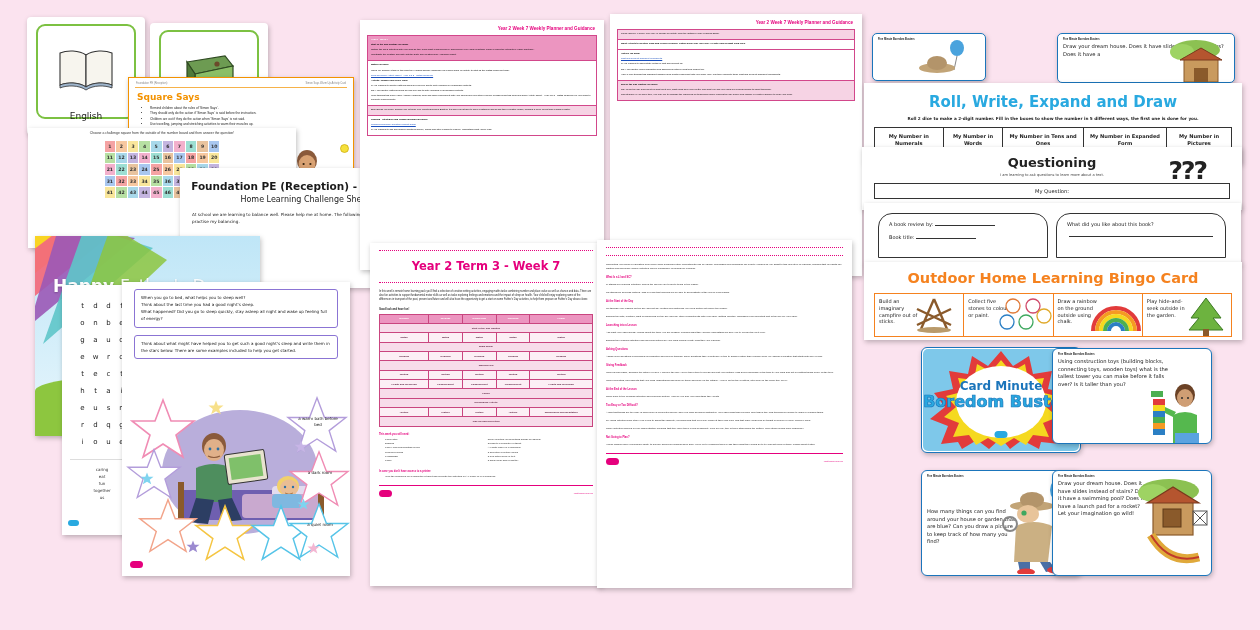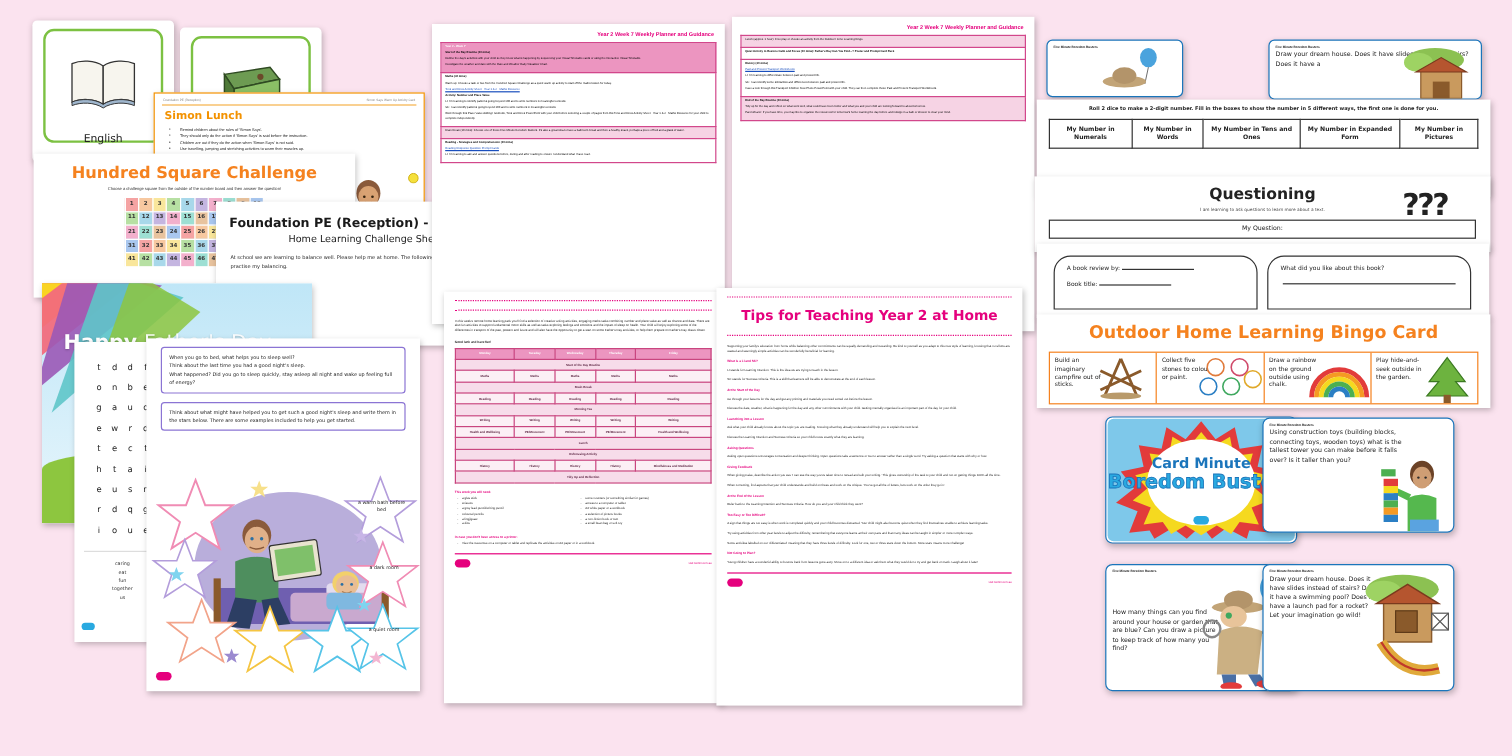--- a/index.html
+++ b/index.html
@@ -215,21 +215,21 @@
       <path d="M8 10 L16 22 L16 42 L8 30 Z" fill="#4f7a38" stroke="#2f4a22" stroke-width="1.2"></path>
       <circle cx="38" cy="12" r="2.6" fill="#6b4a2a"></circle>
     </svg>
     <div class="card-label">Reading</div>
   </div>
 
   <div class="sheet" id="simon">
     <div class="brand">Foundation PE (Reception)</div>
     <div class="meta">Simon Says Warm Up Activity Card</div>
     <div class="hdrline"></div>
-    <h3>Simon Lunch</h3>
+    <h3>Square Says</h3>
     <ul>
       <li>Remind children about the rules of 'Simon Says'.</li>
       <li>They should only do the action if 'Simon Says' is said before the instruction.</li>
       <li>Children are out if they do the action when 'Simon Says' is not said.</li>
       <li>Use travelling, jumping and stretching activities to warm their muscles up.</li>
       <li>The last child standing can be the leader and give the instructions.</li>
     </ul>
     <svg class="boy" width="44" height="56" viewBox="0 0 44 56">
       <ellipse cx="22" cy="13" rx="10" ry="11" fill="#8a5a3b"></ellipse>
       <ellipse cx="22" cy="16" rx="8.4" ry="9" fill="#d9a273"></ellipse>
@@ -241,21 +241,20 @@
       <path d="M34 33 L41 44 L36 47 L31 37 Z" fill="#f5e03c"></path>
       <circle cx="5" cy="46" r="2.6" fill="#d9a273"></circle>
         <circle cx="39" cy="46" r="2.6" fill="#d9a273"></circle>
     </svg>
     <svg style="position:absolute;right:4px;top:66px" width="9" height="9">
       <circle cx="4.5" cy="4.5" r="4" fill="#f5e03c" stroke="#caa800" stroke-width=".7"></circle>
     </svg>
   </div>
 
   <div class="sheet" id="hundred">
-    <h3>Hundred Square Challenge</h3>
     <div class="sub">Choose a challenge square from the outside of the number board and then answer the question!</div>
     <table class="grid100">
         <tbody id="hs-body">
           <tr>
             <td style="background: rgb(245, 163, 163);">1</td>
             <td style="background: rgb(247, 200, 160);">2</td>
             <td style="background: rgb(249, 230, 155);">3</td>
             <td style="background: rgb(183, 224, 163);">4</td>
             <td style="background: rgb(168, 216, 234);">5</td>
             <td style="background: rgb(196, 181, 224);">6</td>
@@ -571,20 +570,21 @@
               <div style="margin-bottom: 1.6px;">Tidy up for the day and reflect on what went well, what could have been better and what you and your child are looking forward to about tomorrow.</div>
               <div style="margin-bottom: 1.6px;">Parent/Carer: If you have time, you may like to organise the resources for tomorrow's home learning the day before and indulge in a bath or shower to clear your mind.</div>
             </td>
           </tr>
         </tbody>
       </table>
   </div>
 
   <div class="sheet" id="week7">
     <div class="dotline"></div>
+    <h3>Year 2 Term 3 - Week 7</h3>
     <div class="dotline"></div>
     <div class="intro">In this week's remote home learning pack you'll find a selection of creative writing activities, engaging maths tasks combining number and place value as well as chance and data. There are also fun activities to support fundamental motor skills as well as tasks exploring feelings and emotions and the impact of sleep on health. Your child will enjoy exploring some of the differences in transport of the past, present and future and will also have the opportunity to get a start on some Father's Day activities, to help them prepare on Father's Day draws closer.</div>
     <div class="lead">Good luck and have fun!</div>
     <table class="tt">
         <tbody id="tt-body">
           <tr>
             <td class="hd">Monday</td>
             <td class="hd">Tuesday</td>
             <td class="hd">Wednesday</td>
             <td class="hd">Thursday</td>
@@ -672,21 +672,20 @@
     </div>
     <div class="footrule"></div>
     <div style="display:flex;justify-content:space-between;align-items:center;margin:4px 9px 0">
       <span class="twinkl"></span>
       <span style="font-size:2.4px;color:#e5007d">visit twinkl.com.au</span>
     </div>
   </div>
 
   <div class="sheet" id="tips">
     <div class="dotline"></div>
-    <h3>Tips for Teaching Year 2 at Home</h3>
     <div class="dotline"></div>
     <div class="para">Supporting your family's education from home while balancing other commitments can be equally demanding and rewarding. Be kind to yourself as you adapt to this new style of learning, knowing that no efforts are wasted and seemingly simple activities can be wonderfully beneficial for learning.</div>
     <div id="tips-body">
         <div class="sh">What Is a LI and SC?</div>
         <div class="para">LI stands for Learning Intention. This is the idea we are trying to teach in the lesson.</div>
         <div class="para">SC stands for Success Criteria. This is a skill that learners will be able to demonstrate at the end of each lesson.</div>
         <div class="sh">At the Start of the Day</div>
         <div class="para">Go through your lessons for the day and get any printing and materials you need sorted out before the lesson.</div>
         <div class="para">Discuss the date, weather, what is happening for the day and any other commitments with your child. Getting mentally organised is an important part of the day for your child.</div>
         <div class="sh">Launching into a Lesson</div>
@@ -729,20 +728,21 @@
     <svg style="position:absolute;right:2px;top:6px" width="66" height="44" viewBox="0 0 66 44">
       <ellipse cx="30" cy="10" rx="24" ry="10" fill="#8cc152"></ellipse>
       <ellipse cx="16" cy="12" rx="12" ry="8" fill="#9ed363"></ellipse>
       <rect x="18" y="18" width="34" height="24" fill="#c99a5e" stroke="#8a5a2b" stroke-width="1"></rect>
       <path d="M14 20 L35 8 L56 20 Z" fill="#b5552f" stroke="#7a3a1e" stroke-width="1"></path>
       <rect x="28" y="28" width="14" height="14" fill="#8a5a2b"></rect>
     </svg>
   </div>
 
   <div class="sheet" id="roll">
+    <h3>Roll, Write, Expand and Draw</h3>
     <div class="sub">Roll 2 dice to make a 2-digit number. Fill in the boxes to show the number in 5 different ways, the first one is done for you.</div>
     <table class="rolltbl">
         <tbody>
           <tr id="roll-row">
             <td>My Number in Numerals</td>
             <td>My Number in Words</td>
             <td>My Number in Tens and Ones</td>
             <td>My Number in Expanded Form</td>
             <td>My Number in Pictures</td>
           </tr>

